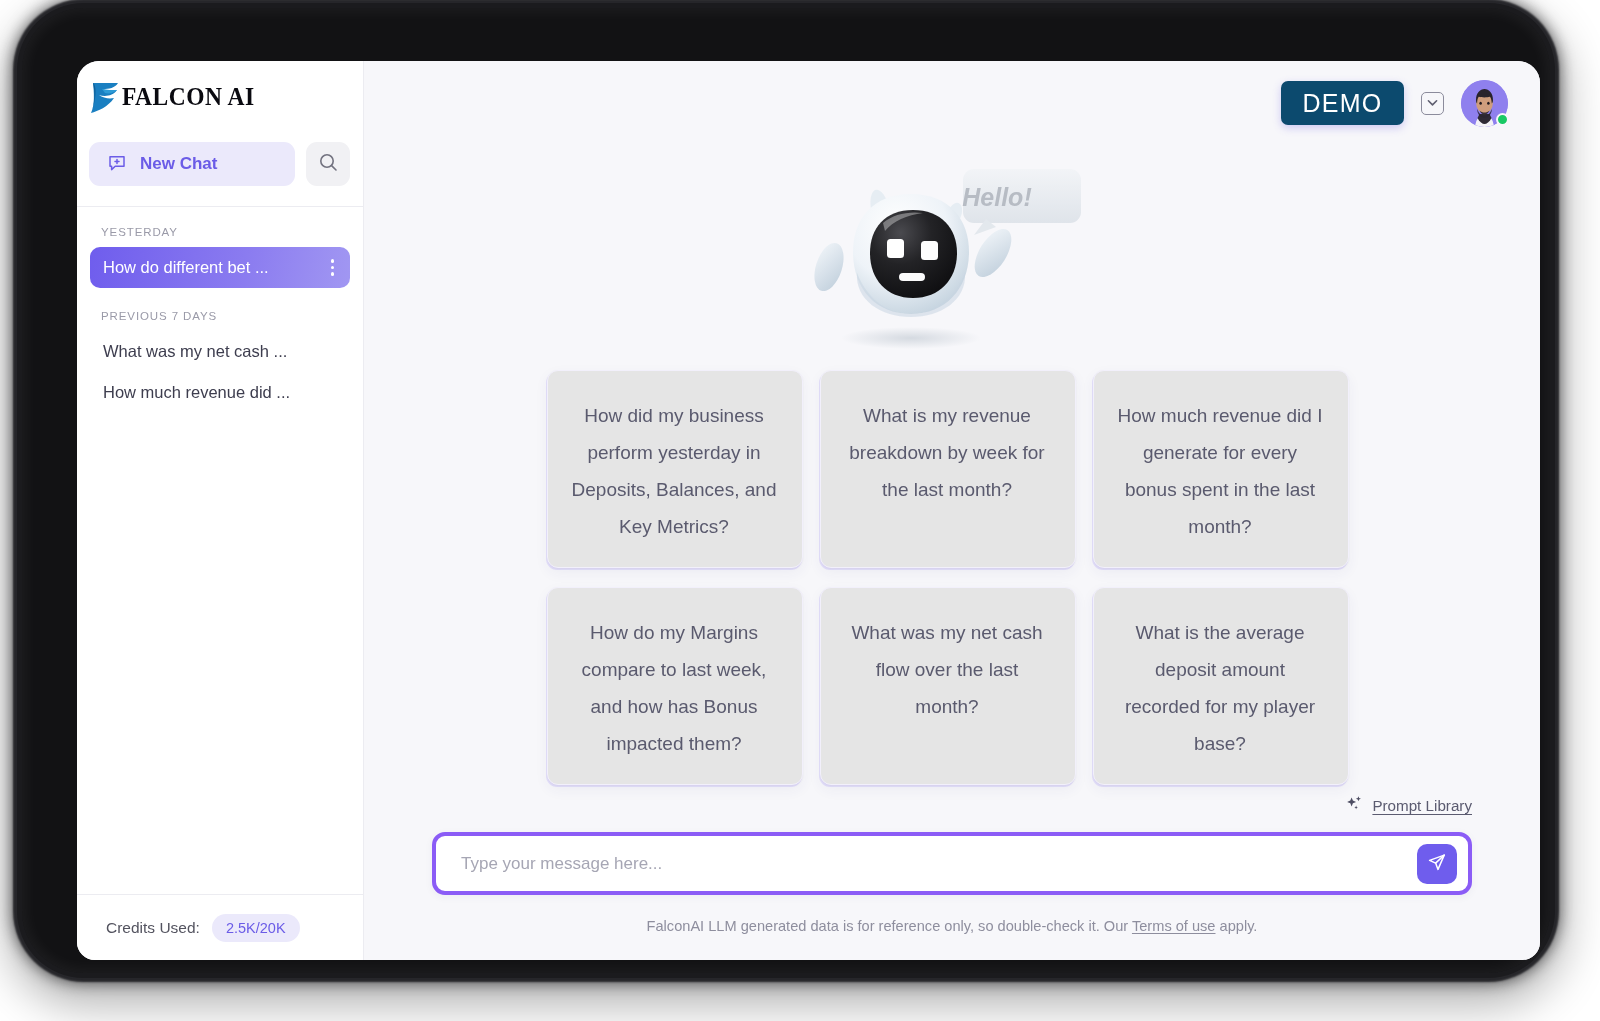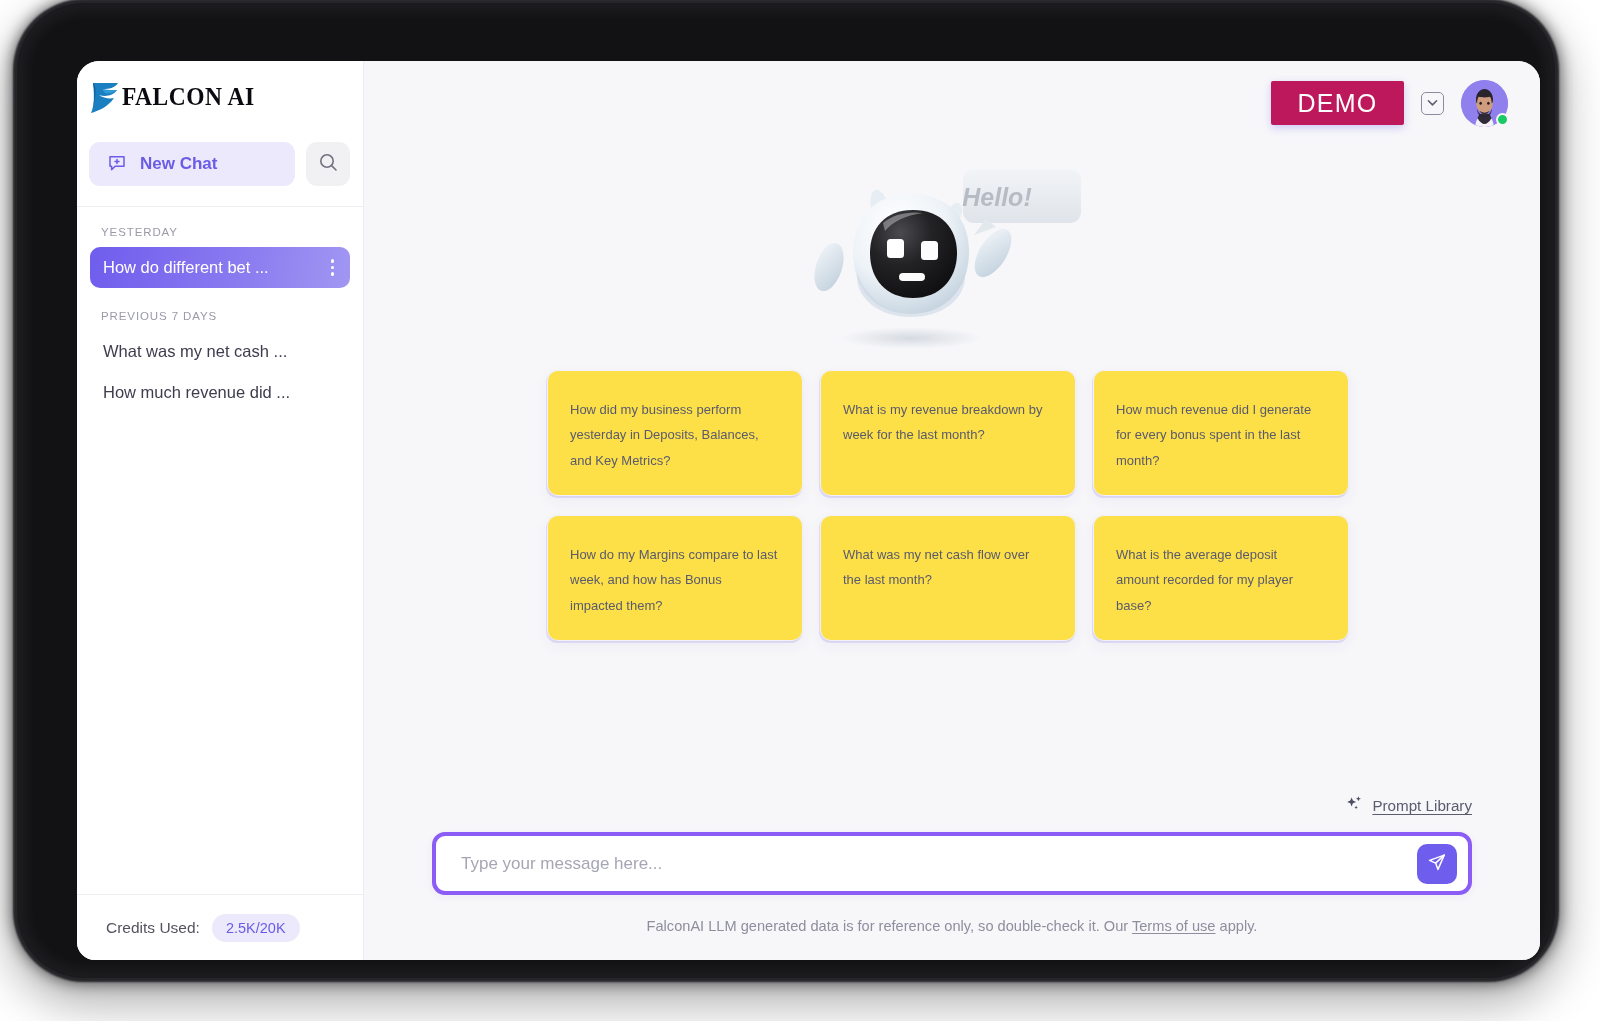--- a/index.html
+++ b/index.html
@@ -135,25 +135,25 @@
     position: relative;
     background: #f7f7fa;
   }
   .topbar {
     height: 84px;
     display: flex; align-items: center; justify-content: flex-end;
     gap: 17px;
     padding: 0 32px 0 0;
   }
   .demo-btn {
-    background: #be185d;
+    background: #0c4a6e;
     color: #fff;
     font-size: 25px; letter-spacing: 1.2px;
-    width: 133px; height: 44px;
-    border-radius: 2px; border: none;
+    width: 123px; height: 44px;
+    border-radius: 7px; border: none;
     display:flex; align-items:center; justify-content:center;
     cursor: pointer;
     box-shadow: 0 3px 9px rgba(110,95,230,.30);
   }
   .chev-box {
     width: 23px; height: 23px;
     border: 1.4px solid #8c8c9c;
     border-radius: 5px;
     display: flex; align-items: center; justify-content: center;
     cursor: pointer; background: #f7f7fa;
@@ -179,32 +179,33 @@
 
   
   .cards {
     margin: 21px auto 0 auto;
     width: 810px;
     display: grid;
     grid-template-columns: repeat(3, 256px);
     gap: 19px 17px;
   }
   .card {
-    background: #fde047;
+    background: #e5e5e5;
     border-radius: 11px;
     padding: 26px 24px 22px 22px;
     min-height: 113px;
-    font-size: 13px;
+    font-size: 19px;
     line-height: 1.95;
     color: #5a5a6e;
     cursor: pointer;
     box-shadow: 0 1px 2px rgba(30,25,80,.05),
                 0 5px 14px rgba(60,50,130,.055),
                 -1px 2px 0 0 #e6e2fb;
     border: 1px solid #f2f0fb;
+    text-align: center;
   }
 
   
   .composer-zone {
     margin-top: auto;
     padding: 0 68px 0 68px;
   }
   .prompt-lib-row {
     display: flex; justify-content: flex-end; align-items: center;
     gap: 8px; margin-bottom: 15px;

